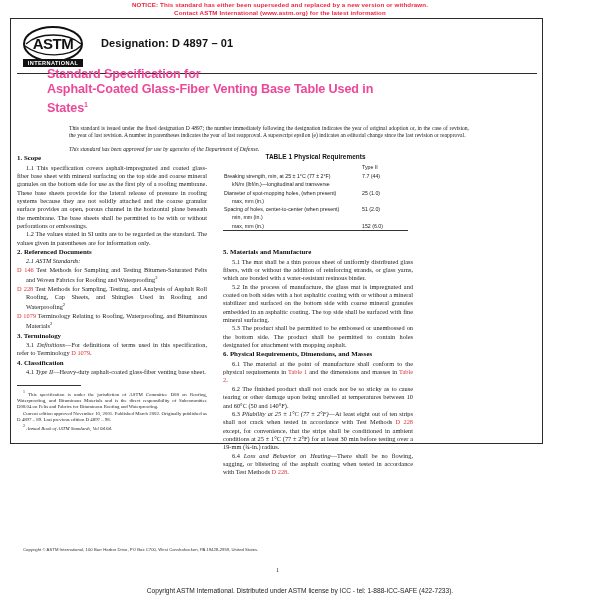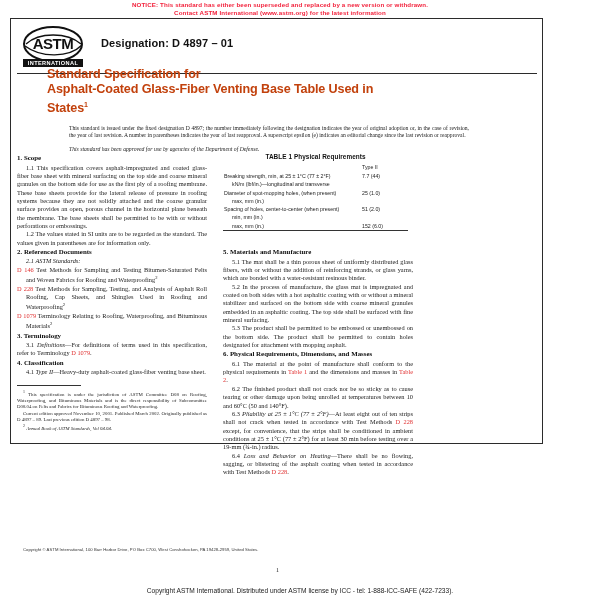--- a/index.html
+++ b/index.html
@@ -79,21 +79,21 @@
   .titleblock {
     position: absolute;
     left: 46px; top: 66px;
     width: 430px;
   }
   .title-line {
     font-family: "Liberation Sans", sans-serif;
     font-weight: bold;
     font-size: 12.6px;
     line-height: 15.2px;
-    color: #c2410c;
+    color: #ec4899;
     letter-spacing: -0.01em;
   }
   .title-line sup { font-size: 7px; vertical-align: super; font-weight: bold; }
 
   .issued {
     margin-top: 8px;
     margin-left: 22px;
     width: 400px;
     font-size: 5.6px;
     line-height: 7.4px;

